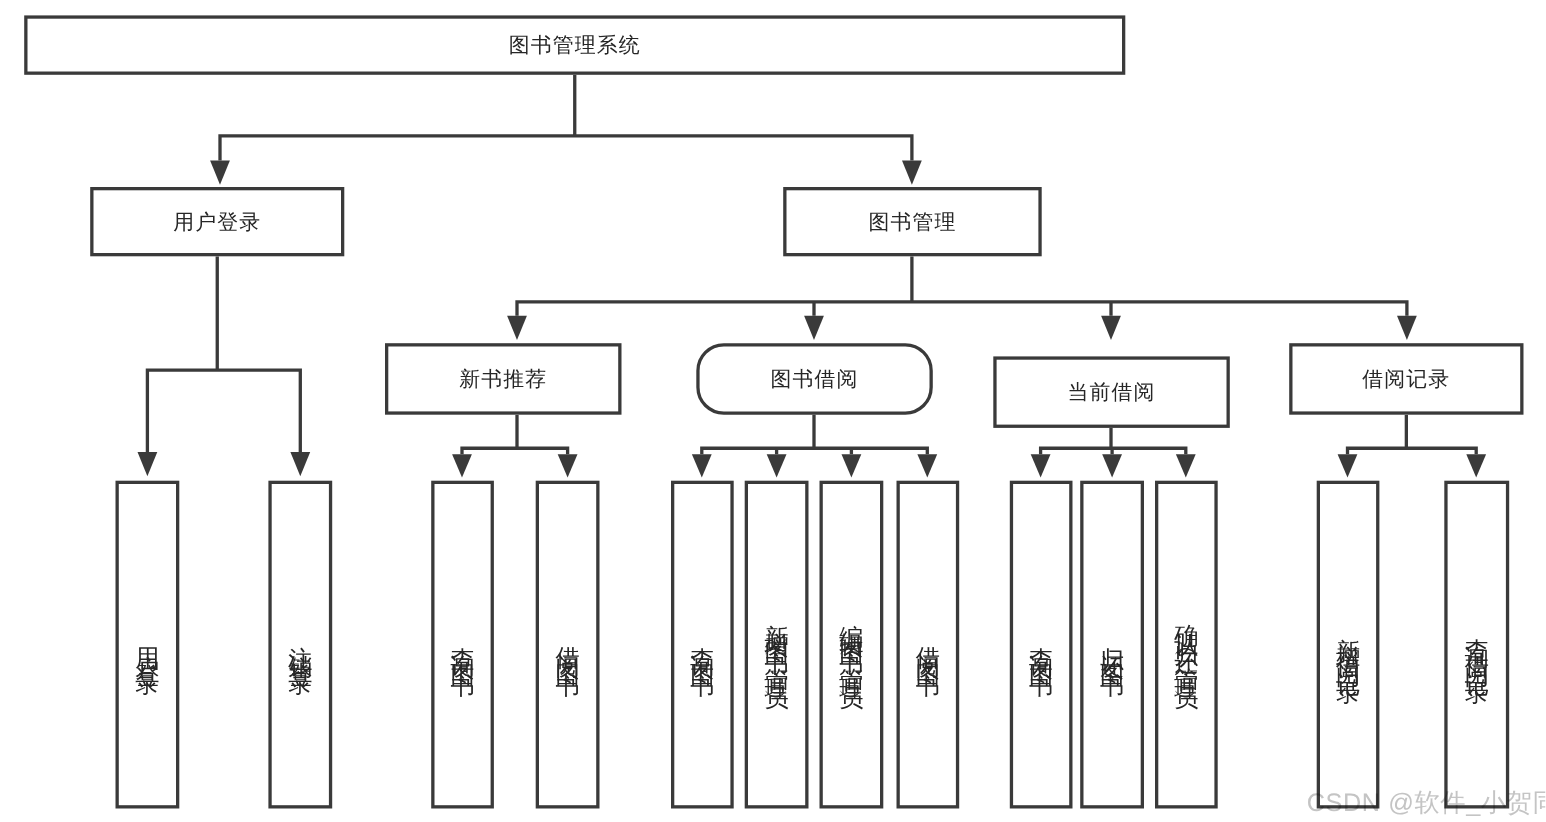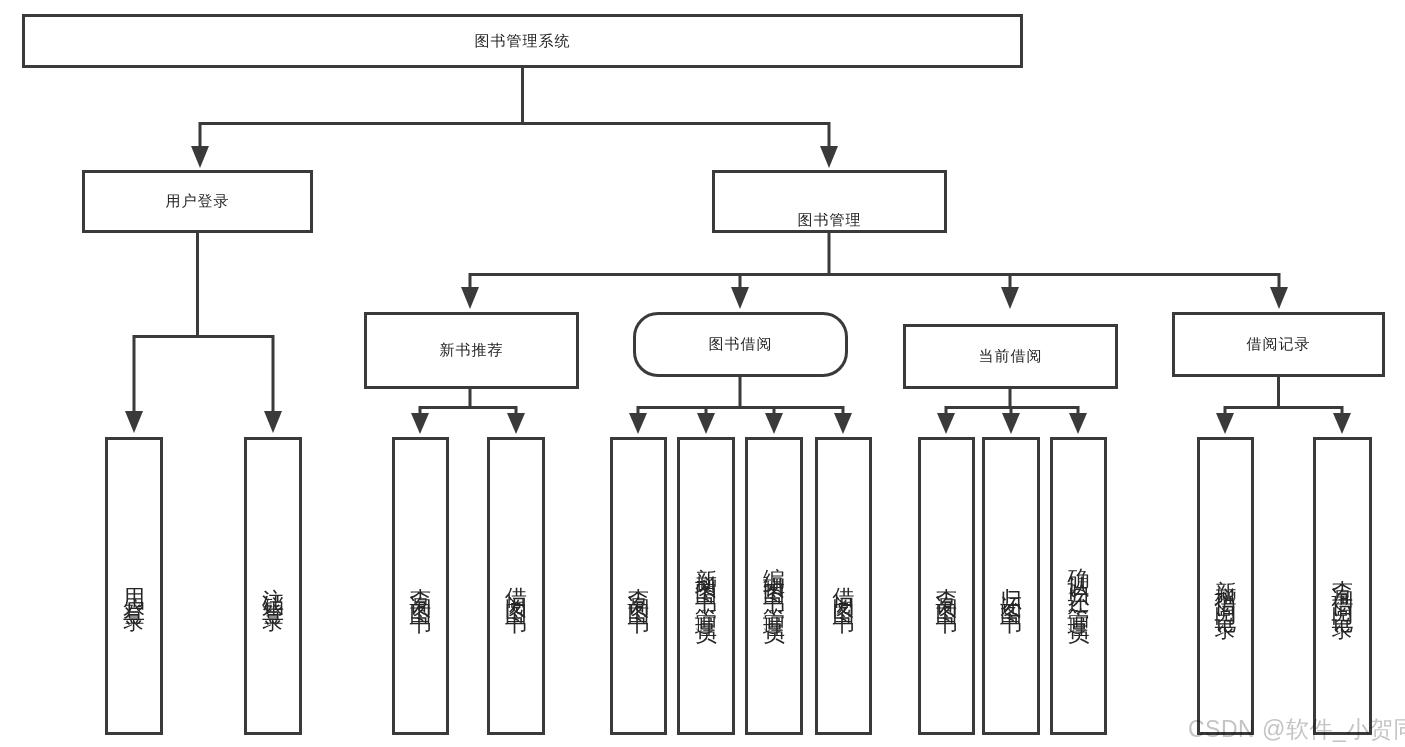--- a/index.html
+++ b/index.html
@@ -4,21 +4,21 @@
 <style>
   html,body{margin:0;padding:0;background:#ffffff;}
   #stage{
     position:relative;width:1405px;height:747px;background:#ffffff;overflow:hidden;
     font-family:"Liberation Sans","DejaVu Sans",sans-serif;color:#262626;
   }
   .box{
     position:absolute;box-sizing:border-box;border:3px solid #3a3a3a;background:#ffffff;
     display:flex;align-items:center;justify-content:center;z-index:2;
   }
-  .hbox span{font-size:15px;letter-spacing:1px;white-space:nowrap;}
+  .hbox span{font-size:19px;letter-spacing:1px;white-space:nowrap;}
   .vbox span{
     writing-mode:vertical-rl;text-orientation:mixed;font-size:22px;
     letter-spacing:8px;line-height:1;white-space:nowrap;
   }
   #edges{position:absolute;left:0;top:0;z-index:1;}
   #edges path{stroke:#3a3a3a;stroke-width:3;fill:none;}
   #edges polygon{fill:#3a3a3a;stroke:none;}
   #watermark{
     position:absolute;left:1188px;top:714px;z-index:5;font-size:23px;
     color:#c4c4c4;mix-blend-mode:multiply;white-space:nowrap;letter-spacing:0.5px;
@@ -70,25 +70,25 @@
     </g>
   </svg>
 
   <div class="box hbox" style="left:22px;top:14px;width:1001px;height:54px;">
     <span>图书管理系统</span>
   </div>
 
   <div class="box hbox" style="left:82px;top:170px;width:231px;height:63px;">
     <span>用户登录</span>
   </div>
-  <div class="box hbox" style="left:712px;top:170px;width:235px;height:63px;align-items:flex-end;">
+  <div class="box hbox" style="left:712px;top:170px;width:235px;height:63px;">
     <span>图书管理</span>
   </div>
 
-  <div class="box hbox" style="left:364px;top:312px;width:215px;height:77px;align-items:center;">
+  <div class="box hbox" style="left:350px;top:312px;width:215px;height:65px;align-items:center;">
     <span>新书推荐</span>
   </div>
   <div class="box hbox" style="left:633px;top:312px;width:215px;height:65px;border-radius:25px;">
     <span>图书借阅</span>
   </div>
   <div class="box hbox" style="left:903px;top:324px;width:215px;height:65px;">
     <span>当前借阅</span>
   </div>
   <div class="box hbox" style="left:1172px;top:312px;width:213px;height:65px;">
     <span>借阅记录</span>

